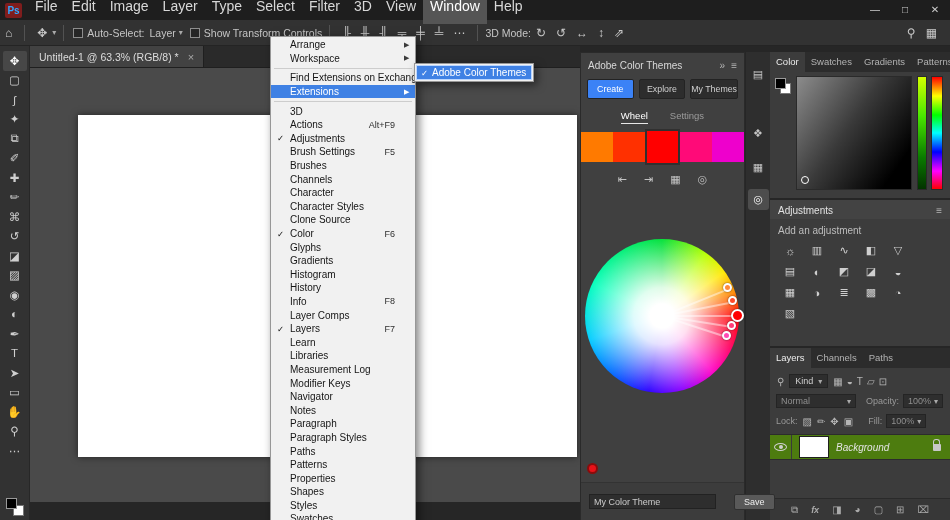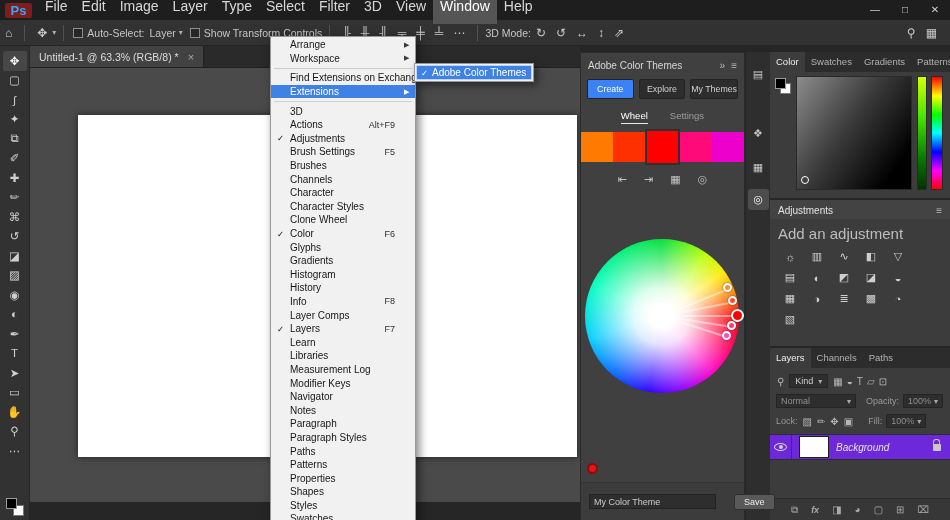--- a/index.html
+++ b/index.html
@@ -3,22 +3,22 @@
 <meta charset="utf-8">
 <style>
   * { margin:0; padding:0; box-sizing:border-box; }
   body { background:#111; }
   #app { position:relative; width:950px; height:520px; background:#262626; overflow:hidden;
          font-family:"Liberation Sans", sans-serif; color:#ccc; user-select:none; }
 
   
   #titlebar { position:absolute; left:0; top:0; width:950px; height:20px; background:#1e1e1e;
               display:flex; align-items:center; z-index:10; }
-  .ps-logo { width:27px; height:15px; margin:0 6px 0 5px; background:#7f1d1d; color:#31a8ff;
-             font-size:13px; font-weight:bold; display:flex; align-items:center; justify-content:center; border-radius:2px; }
+  .ps-logo { width:17px; height:15px; margin:0 6px 0 5px; background:#7f1d1d; color:#31a8ff;
+             font-size:10px; font-weight:bold; display:flex; align-items:center; justify-content:center; border-radius:2px; }
   .menu-entry { padding:0 7px; font-size:14px; color:#d8d8d8; height:28px; line-height:20px; cursor:default; }
   .menu-entry.active { background:#555; color:#fff; }
   #win-controls { margin-left:auto; display:flex; }
   #win-controls span { width:30px; text-align:center; font-size:10px; color:#cfcfcf; line-height:20px; }
 
   
   #optionsbar { position:absolute; left:0; top:20px; width:950px; height:26px; background:#323232;
                 border-bottom:1px solid #242424; display:flex; align-items:center; font-size:10.5px; color:#c5c5c5; z-index:9; }
   .ob-sep { width:1px; height:16px; background:#525252; margin:0 7px; flex:none; }
   .ob-icon { padding:0 5px; font-size:12px; color:#c9c9c9; }
@@ -128,31 +128,31 @@
   .cp-marker { position:absolute; left:4px; bottom:5px; width:8px; height:8px; border:1px solid #fff; border-radius:50%; }
   .cp-strip1 { position:absolute; left:147px; top:24px; width:10px; height:114px;
                background:linear-gradient(#d4ff00, #49e600 35%, #0a7a00 72%, #023300); border:1px solid #2a2a2a; }
   .cp-strip2 { position:absolute; left:161px; top:24px; width:12px; height:114px;
                background:linear-gradient(#ff0000, #ffff00 17%, #00ff00 34%, #00ffff 50%, #0000ff 67%, #ff00ff 84%, #ff0000);
                border:1px solid #2a2a2a; }
 
   #adj-panel { top:200px; height:146px; }
   .adj-title { font-size:10px; color:#e2e2e2; padding:5px 8px 3px; background:#434343; height:19px; display:flex; align-items:center; }
   .adj-title .ct-hicon { margin-left:auto; }
-  .adj-sub { font-size:15px; color:#bdbdbd; padding:6px 8px 7px; }
+  .adj-sub { font-size:10px; color:#bdbdbd; padding:6px 8px 7px; }
   .adj-icons { display:flex; flex-wrap:wrap; gap:6px 7px; padding:0 10px; width:172px; }
   .adj-icon { width:20px; height:15px; font-size:11px; color:#cfcfcf; display:flex; align-items:center; justify-content:center; }
 
   #layers-panel { top:348px; height:172px; }
   .lp-row { display:flex; align-items:center; gap:4px; padding:0 6px; font-size:9px; color:#999; height:20px; }
   .kind-dd { background:#2e2e2e; border:1px solid #242424; padding:1px 5px; font-size:9px; color:#cfcfcf;
              display:flex; gap:5px; align-items:center; }
   .lp-icon { font-size:10px; color:#b5b5b5; padding:0 1px; }
   .dd-box { background:#2e2e2e; border:1px solid #242424; padding:1px 4px; color:#8f8f8f; display:flex; gap:3px; align-items:center; }
-  .layer-row { height:26px; background:#6d28d9; display:flex; align-items:center; margin-top:3px;
+  .layer-row { height:26px; background:#4d7c0f; display:flex; align-items:center; margin-top:3px;
                border-top:1px solid #2c2c2c; border-bottom:1px solid #2c2c2c; }
   .eye-cell { width:22px; align-self:stretch; border-right:1px solid #3a3a3a; display:flex; align-items:center; justify-content:center; }
   .eye { width:13px; height:8px; border:1px solid #d0d0d0; border-radius:50%; position:relative; }
   .eye::after { content:''; position:absolute; width:4px; height:4px; border-radius:50%; background:#d0d0d0; top:1px; left:3.5px; }
   .layer-thumb { width:30px; height:22px; background:#fff; border:1px solid #1f1f1f; margin:0 7px; }
   .layer-name { flex:1; font-size:10px; font-style:italic; color:#e3e3e3; }
   .lock { width:8px; height:7px; background:#c8c8c8; border-radius:1px; position:relative; margin:0 9px 0 0; }
   .lock::before { content:''; position:absolute; width:5px; height:5px; border:1.5px solid #c8c8c8; border-bottom:none;
                   border-radius:3px 3px 0 0; top:-5px; left:0; }
   .lp-bottom { position:absolute; bottom:0; left:0; width:100%; height:22px; background:#373737; border-top:1px solid #2a2a2a;
@@ -509,21 +509,21 @@
     <span class="mi-arrow"></span>
   </div>
       <div class="mi">
     <span class="mi-check"></span>
     <span class="mi-label">Character Styles</span>
     <span class="mi-short"></span>
     <span class="mi-arrow"></span>
   </div>
       <div class="mi">
     <span class="mi-check"></span>
-    <span class="mi-label">Clone Wheel</span>
+    <span class="mi-label">Clone Source</span>
     <span class="mi-short"></span>
     <span class="mi-arrow"></span>
   </div>
       <div class="mi">
     <span class="mi-check">✓</span>
     <span class="mi-label">Color</span>
     <span class="mi-short">F6</span>
     <span class="mi-arrow"></span>
   </div>
       <div class="mi">

